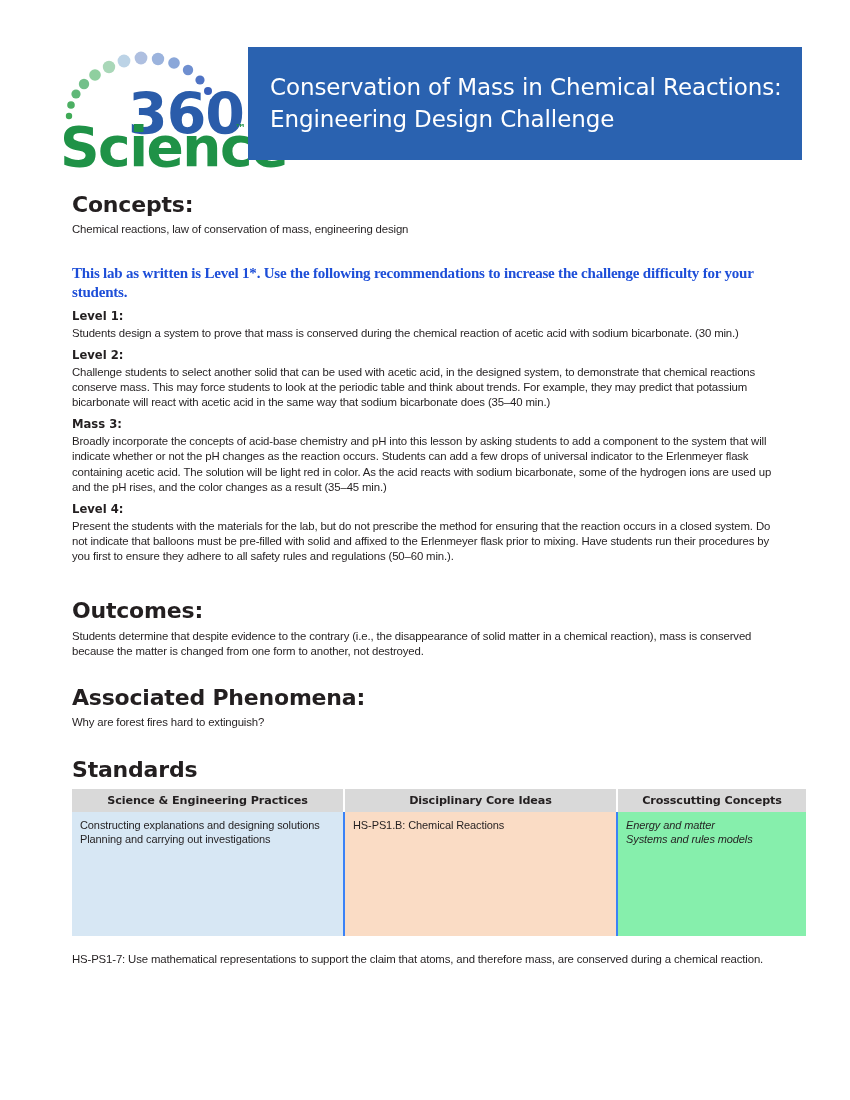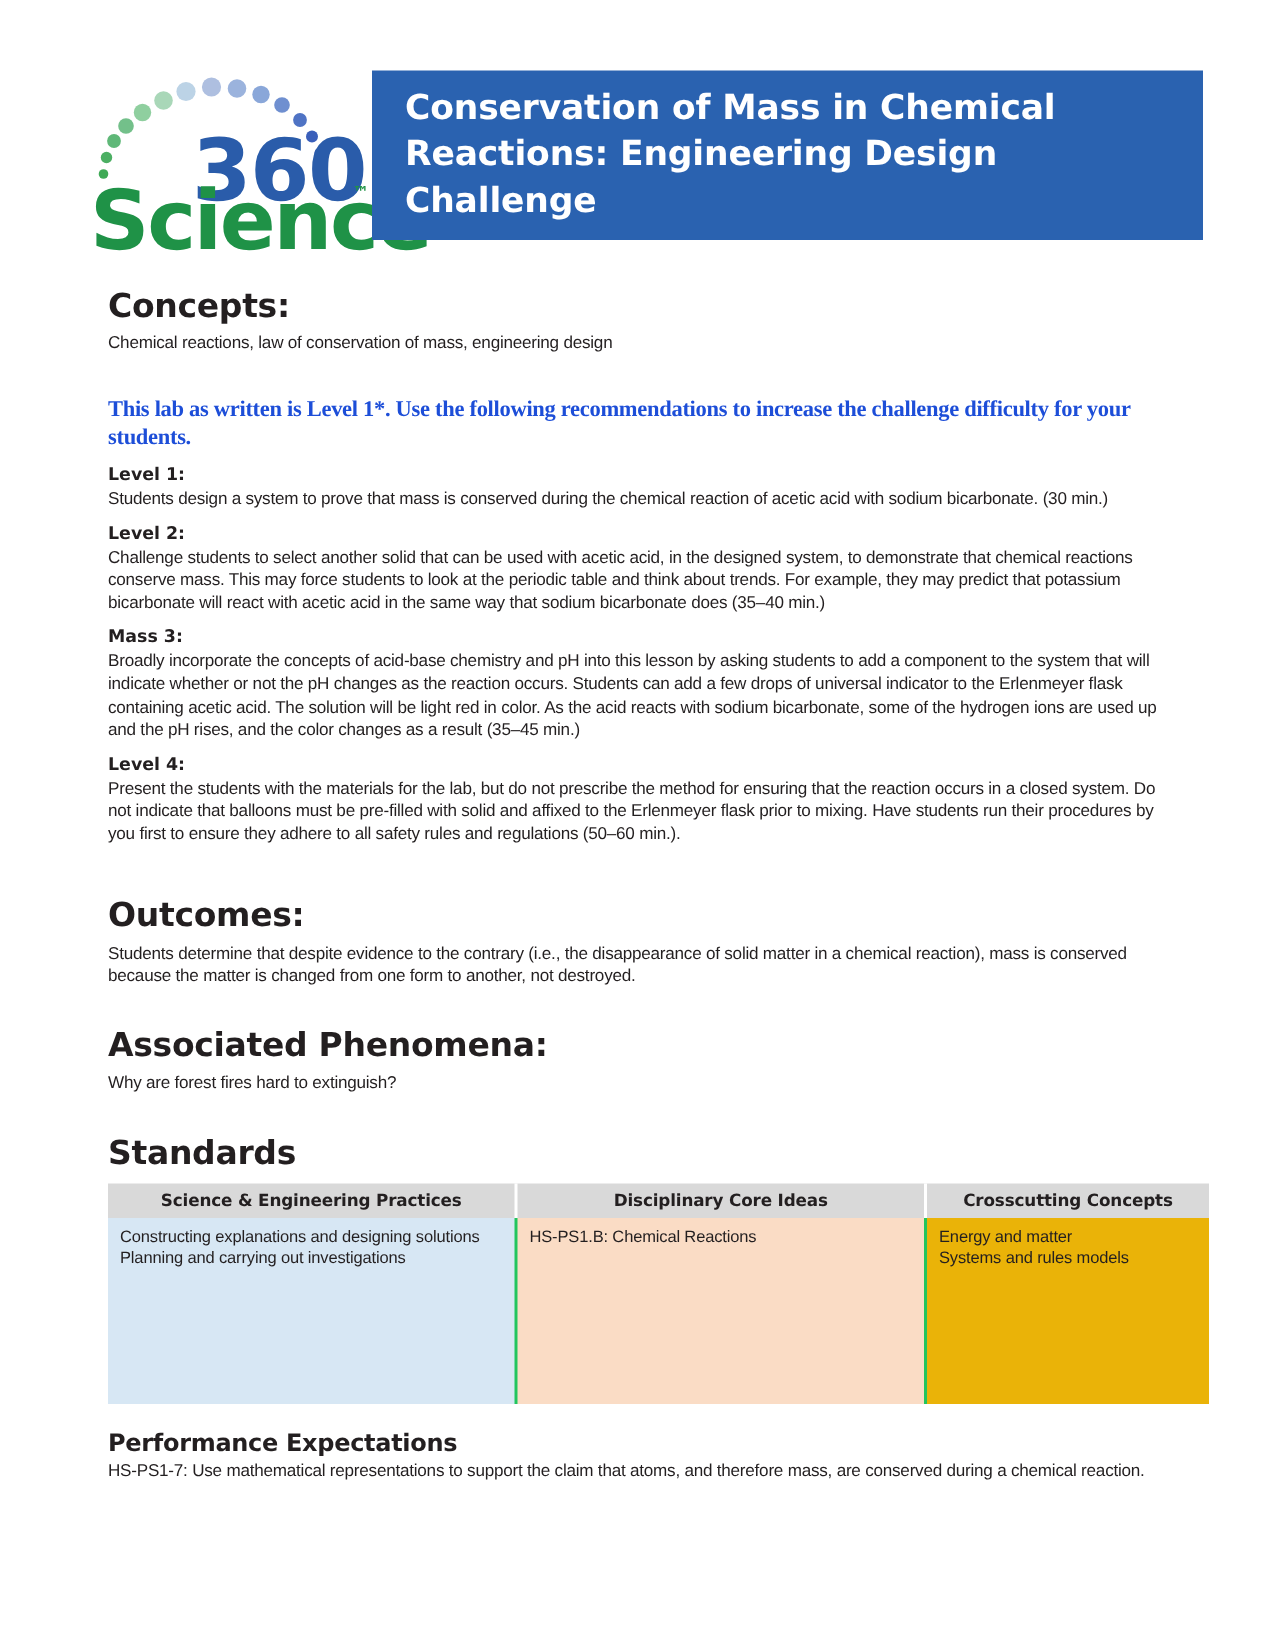--- a/index.html
+++ b/index.html
@@ -86,21 +86,21 @@
     height: 113px;
     background: #2a62b0;
     box-sizing: border-box;
     display: flex;
     align-items: center;
   }
   .title-banner-text {
     color: #ffffff;
     font-family: "DejaVu Sans", sans-serif;
     font-size: 23px;
-    font-weight: 700;
+    font-weight: 400;
     line-height: 1.35;
     padding: 0 14px 0 22px;
     letter-spacing: -0.1px;
   }
 
   
   .content {
     position: absolute;
     left: 72px;
     top: 192px;
@@ -180,27 +180,27 @@
   }
   .standards-table th:last-child { border-right: none; }
   .standards-table td {
     vertical-align: top;
     font-family: "Liberation Sans", sans-serif;
     font-size: 11px;
     line-height: 1.32;
     color: #231f20;
     padding: 6px 8px 10px 8px;
     height: 108px;
-    border-right: 2px solid #22c55e;
+    border-right: 2px solid #3b82f6;
     letter-spacing: -0.1px;
   }
   .standards-table td:last-child { border-right: none; }
   .cell-sep { background: #d7e7f4; }
   .cell-dci { background: #fadcc5; }
-  .cell-ccc { background: #eab308; }
+  .cell-ccc { background: #86efac; font-style: italic; }
 
   .cell-line { display: block; }
 
   
   .pe-title {
     font-family: "DejaVu Sans", sans-serif;
     font-size: 16px;
     font-weight: 700;
     margin: 0 0 3px 0;
     letter-spacing: -0.2px;
@@ -304,17 +304,16 @@
           <td class="cell-ccc">
             <span class="cell-line">Energy and matter</span>
             <span class="cell-line">Systems and rules models</span>
           </td>
         </tr>
       </tbody>
     </table>
 
     <div class="gap-md"></div>
 
-    <h2 class="pe-title">Performance Expectations</h2>
     <p class="body-text">HS-PS1-7: Use mathematical representations to support the claim that atoms, and therefore mass, are conserved during a chemical reaction.</p>
 
   </div>
 </div>
 
 </body></html>

